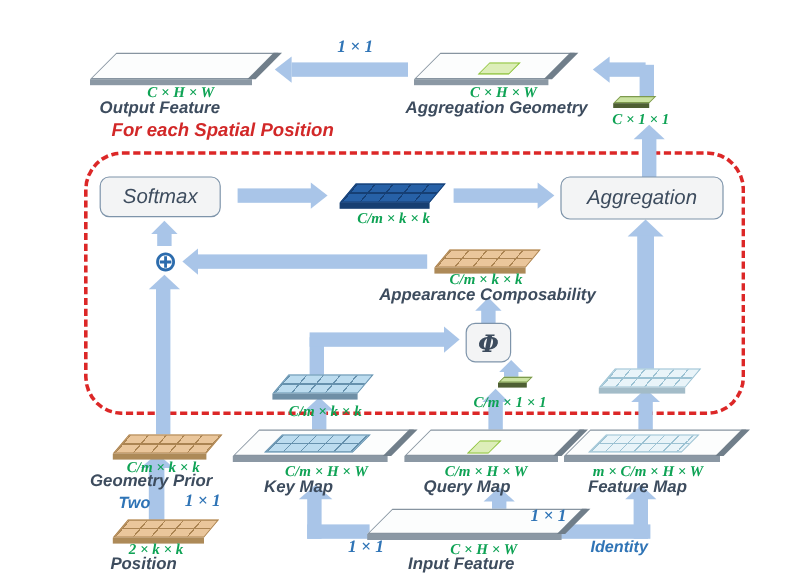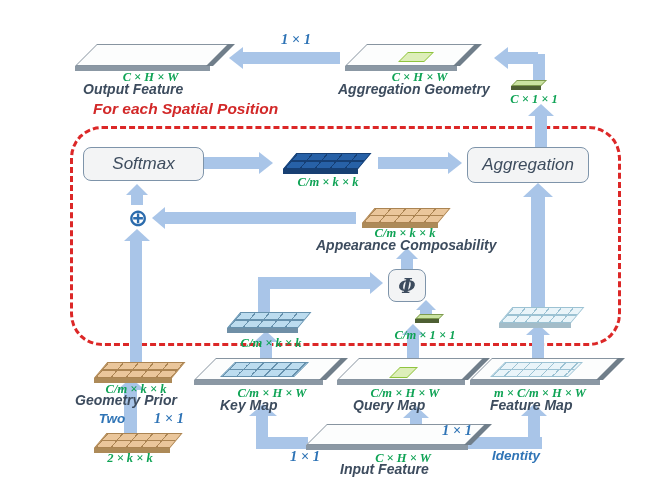--- a/index.html
+++ b/index.html
@@ -210,24 +210,24 @@
     <div class="p-side"></div>
     <div class="p-front"></div>
   </div>
 
   <div class="plate white sk45" style="left:306px;top:424px;width:162px;height:21px;">
     <div class="p-top"></div>
     <div class="p-side"></div>
     <div class="p-front"></div>
   </div>
 
-  <div class="opbox" style="left:83px;top:147px;width:121px;height:34px;">
+  <div class="opbox" style="left:83px;top:147px;width:101px;height:34px;">
     <span>Softmax</span>
   </div>
-  <div class="opbox" style="left:467px;top:147px;width:122px;height:36px;">
+  <div class="opbox" style="left:467px;top:147px;width:136px;height:36px;">
     <span>Aggregation</span>
   </div>
   <div class="opbox phit" style="left:388px;top:269px;width:38px;height:33px;">
     <span>Φ</span>
   </div>
   <div class="oplus" style="left:124px;top:206px;width:28px;">⊕</div>
 
   <div class="banner" style="left:93px;top:100px;">For each Spatial Position</div>
 
   <div class="dim" style="left:108px;top:70px;width:85px;">C × H × W</div>
@@ -248,20 +248,21 @@
   <div class="dim" style="left:228px;top:336px;width:86px;">C/m × k × k</div>
   <div class="dim" style="left:377px;top:328px;width:96px;">C/m × 1 × 1</div>
 
   <div class="dim" style="left:96px;top:382px;width:80px;">C/m × k × k</div>
   <div class="name" style="left:75px;top:392px;width:124px;">Geometry Prior</div>
 
   <div class="bluesans" style="left:95px;top:411px;width:34px;">Two</div>
   <div class="blue" style="left:140px;top:410px;width:44px;">1 × 1</div>
 
   <div class="dim" style="left:94px;top:451px;width:72px;">2 × k × k</div>
+  <div class="name" style="left:92px;top:461px;width:82px;">Position</div>
 
   <div class="dim" style="left:224px;top:386px;width:96px;">C/m × H × W</div>
   <div class="name" style="left:220px;top:397px;width:104px;">Key Map</div>
 
   <div class="dim" style="left:357px;top:386px;width:96px;">C/m × H × W</div>
   <div class="name" style="left:353px;top:397px;width:104px;">Query Map</div>
 
   <div class="dim" style="left:478px;top:386px;width:124px;">m × C/m × H × W</div>
   <div class="name" style="left:490px;top:397px;width:104px;">Feature Map</div>
 

